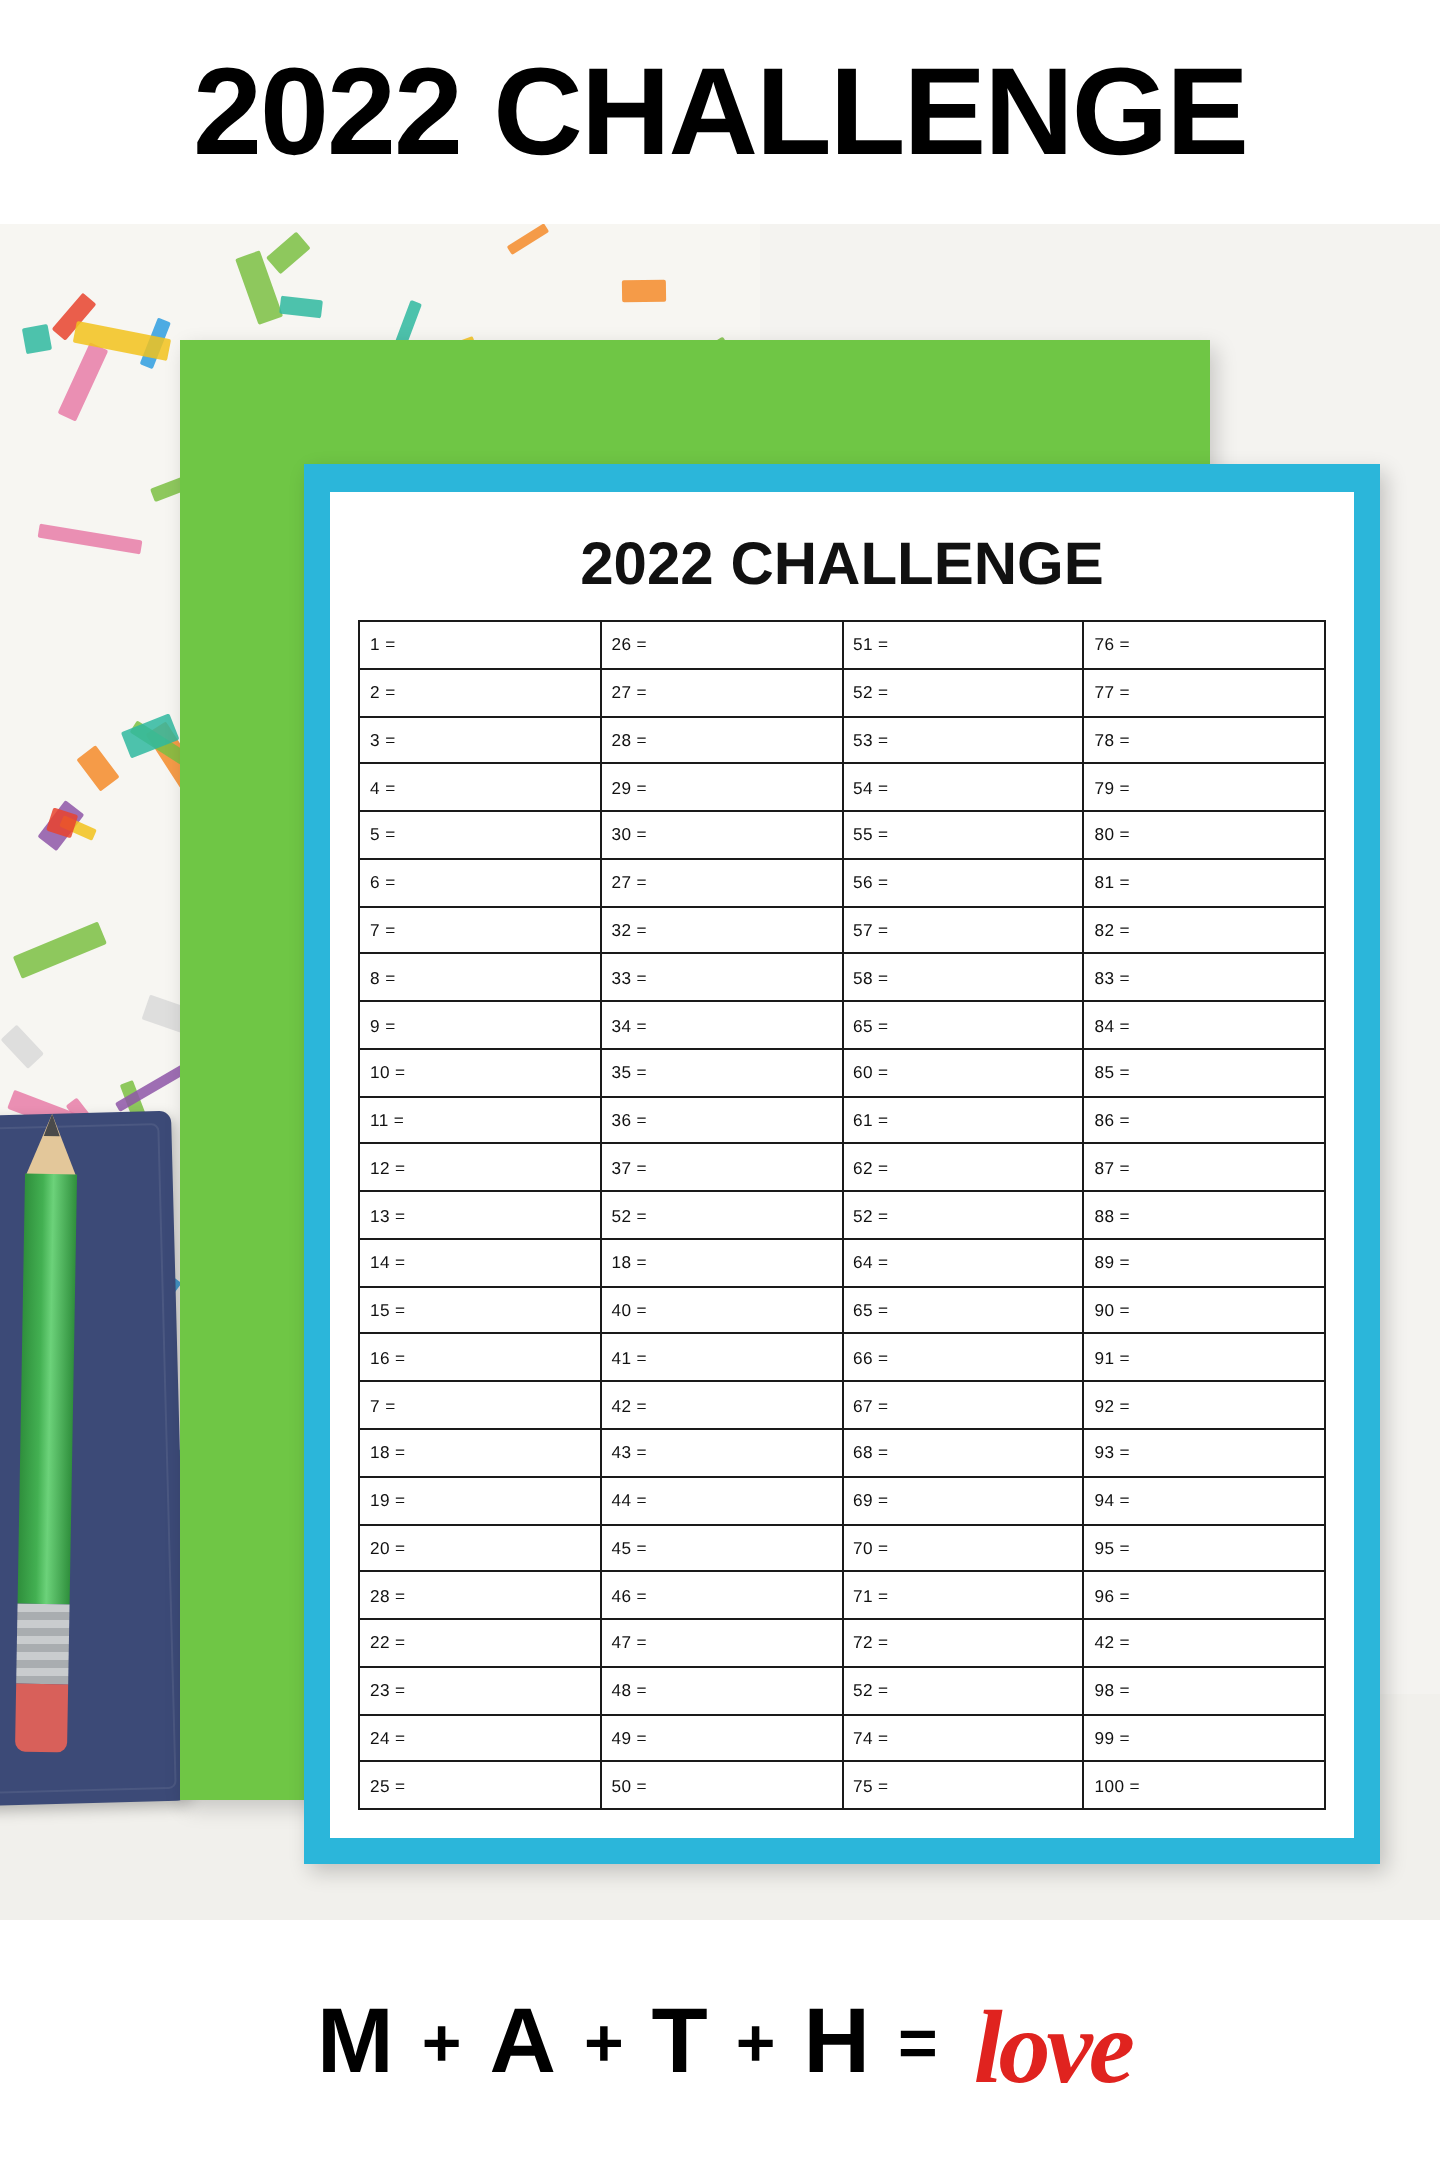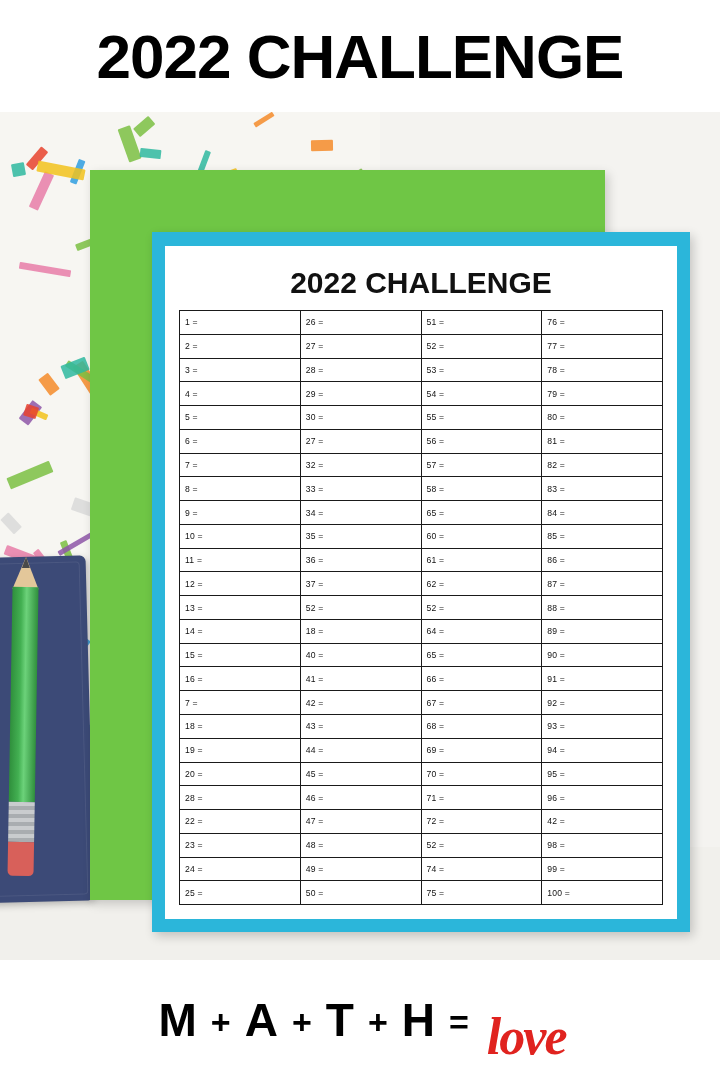--- a/index.html
+++ b/index.html
@@ -249,21 +249,21 @@
     top: 2px;
   }
   .bb-love {
     font-family: "Liberation Serif", serif;
     font-style: italic;
     font-weight: bold;
     font-size: 52px;
     color: #e0231f;
     letter-spacing: -2px;
     position: relative;
-    top: 16px;
+    top: 4px;
     left: 4px;
   }
 </style>
 </head>
 <body>
 
 <div class="top-title">2022 CHALLENGE</div>
 
 <div class="photo">
 

